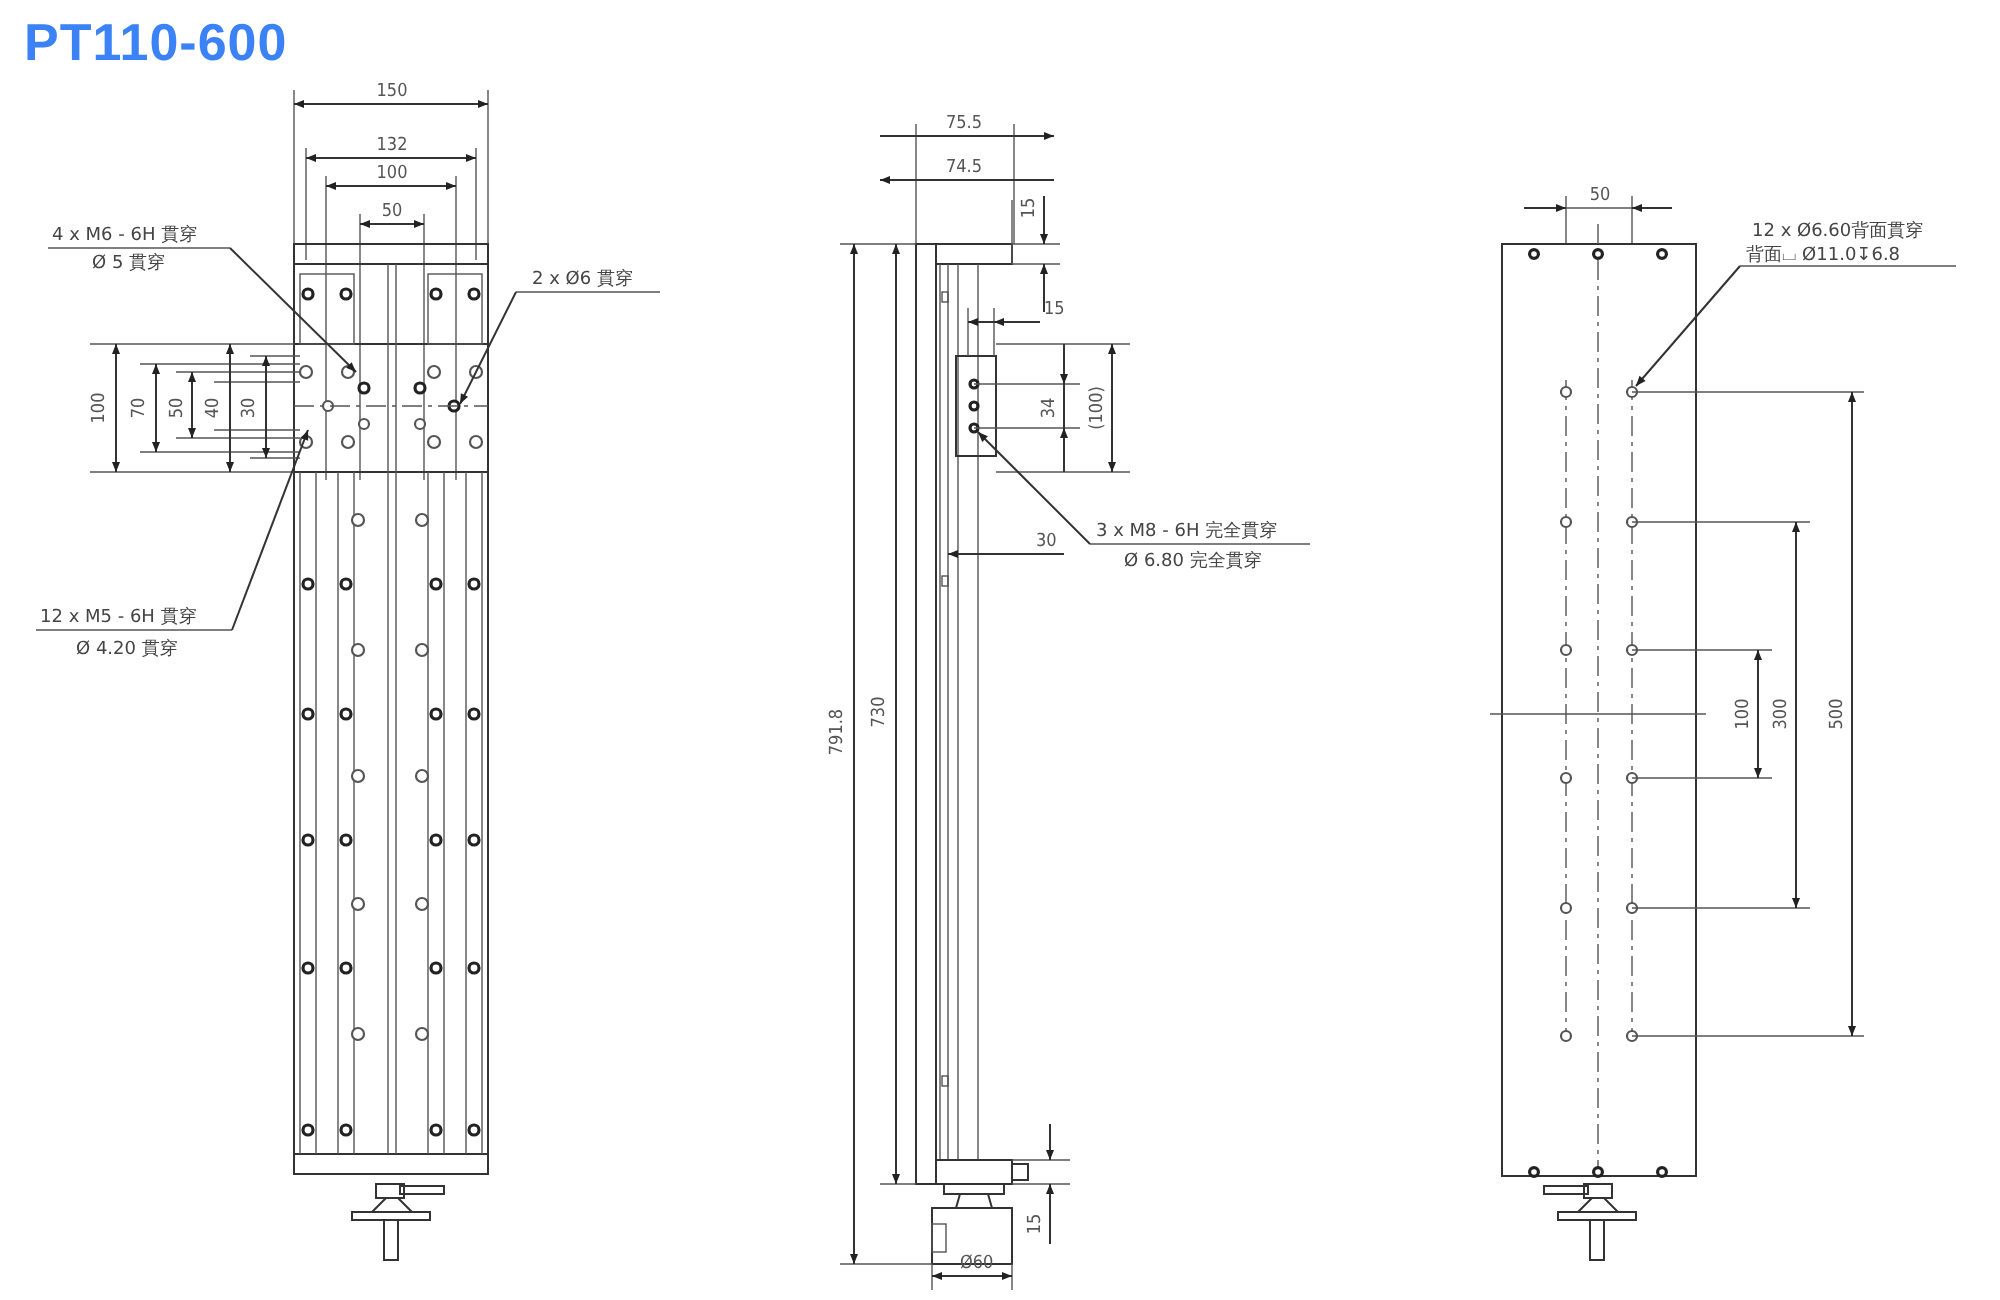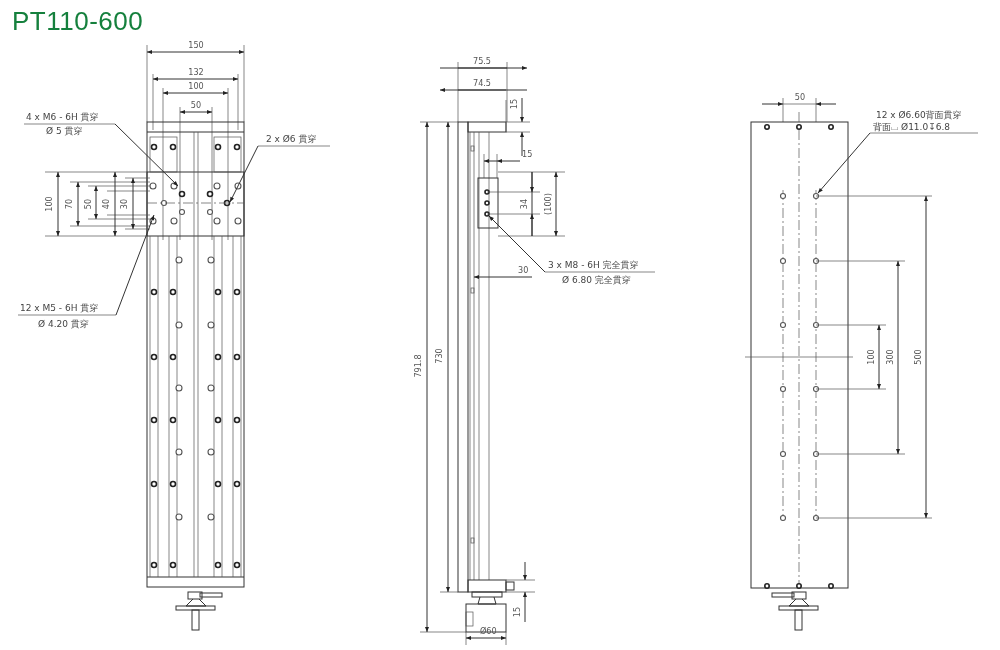--- a/index.html
+++ b/index.html
@@ -1,17 +1,17 @@
 <!DOCTYPE html>
 <html><head>
 <meta charset="utf-8">
 <style>
   html,body{margin:0;padding:0;background:#fff;}
   body{width:1000px;height:650px;position:relative;overflow:hidden;font-family:"DejaVu Sans",sans-serif;}
-  .title{position:absolute;left:12px;top:6px;font-family:"Liberation Sans",sans-serif;font-weight:normal;font-size:26px;color:#15803d;letter-spacing:0.5px;}
+  .title{position:absolute;left:12px;top:6px;font-family:"Liberation Sans",sans-serif;font-weight:bold;font-size:26px;color:#3b82f6;letter-spacing:0.5px;}
   svg{position:absolute;left:0;top:0;}
   .dim{font-family:"DejaVu Sans Condensed","DejaVu Sans",sans-serif;font-size:9px;fill:#555;}
   .note{font-family:"DejaVu Sans",sans-serif;font-size:9px;fill:#444;}
   .ln{stroke:#333;stroke-width:1;fill:none;}
   .thin{stroke:#555;stroke-width:0.7;fill:none;}
   .cl{stroke:#555;stroke-width:0.7;fill:none;stroke-dasharray:10 3 2 3;}
   .hole{fill:#fff;stroke:#222;stroke-width:1.6;}
   .ohole{fill:#fff;stroke:#555;stroke-width:1.1;}
 </style>
 </head>

